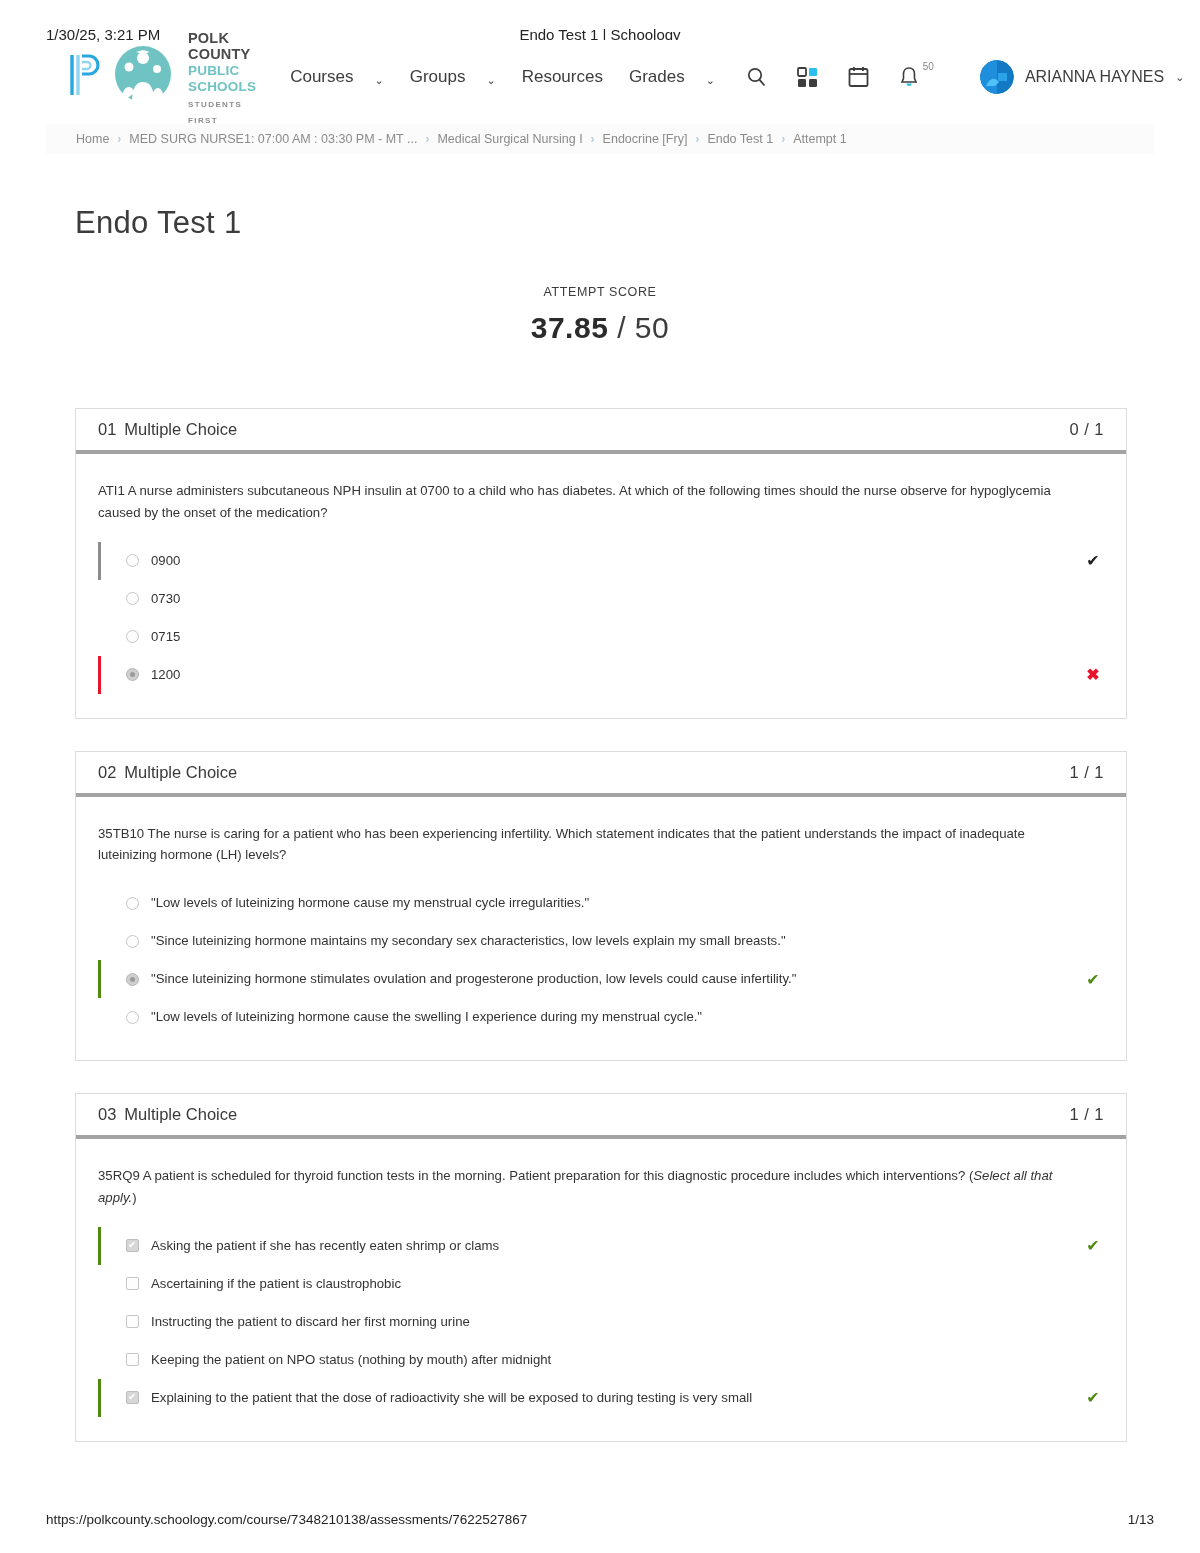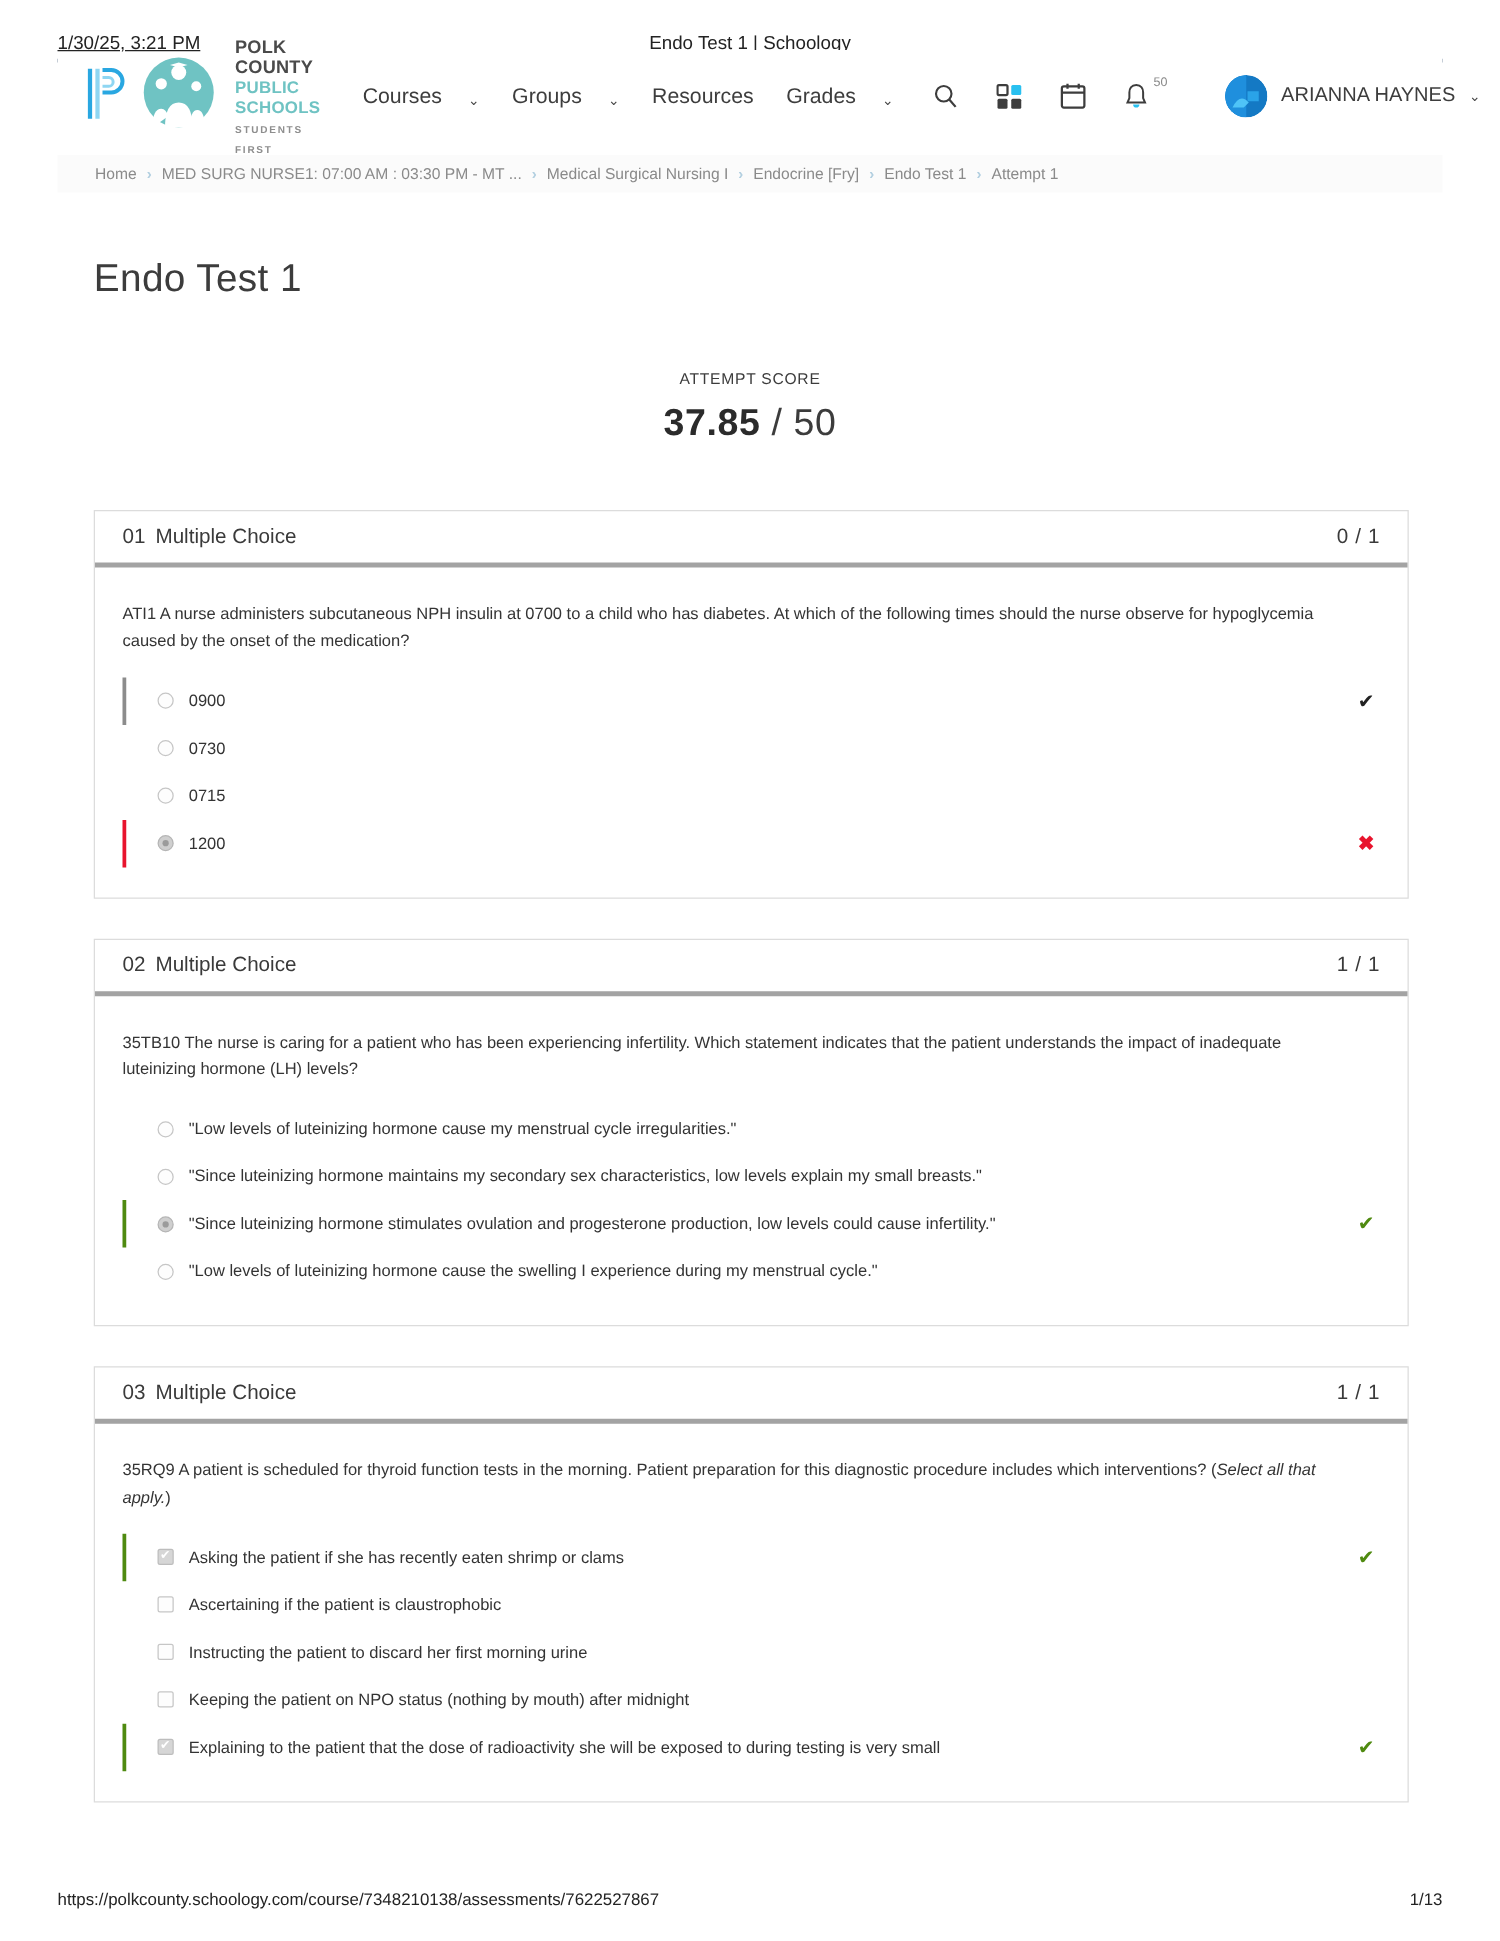--- a/index.html
+++ b/index.html
@@ -13,21 +13,21 @@
   }
   .page { position: relative; width: 1200px; height: 1553px; }
 
   
   .print-header {
     position: absolute; top: 26px; left: 46px; right: 46px;
     display: flex; justify-content: space-between; align-items: baseline;
     font-size: 15px; color: #232323;
   }
   .print-header .ph-center { position: absolute; left: 0; right: 0; text-align: center; }
-  .print-header .ph-left { position: relative; z-index: 2; text-decoration: underline; }
+  .print-header .ph-left { position: relative; z-index: 2; }
 
   .top-rule {
     position: absolute; top: 47px; left: 46px; right: 46px;
     height: 3px; background: #17365d;
   }
 
   
   .navbar {
     position: absolute; top: 40px; left: 46px; right: 46px; height: 74px;
     background: #ffffff;
@@ -68,21 +68,21 @@
   }
   .crumb { font-size: 12.5px; color: #8a8a8a; white-space: nowrap; }
   .crumb-sep { font-size: 12px; color: #b2cfe0; margin: 0 8px; font-weight: bold; }
 
   
   .page-title {
     position: absolute; top: 205px; left: 75px;
     font-size: 31px; font-weight: normal; color: #3c3c3c; letter-spacing: .3px;
   }
   .score-block { position: absolute; top: 285px; left: 0; width: 1200px; text-align: center; }
-  .score-label { font-size: 12.5px; letter-spacing: .6px; color: #3c3c3c; margin-top: 11px; }
+  .score-label { font-size: 12.5px; letter-spacing: .6px; color: #3c3c3c; }
   .score-value { margin-top: 12px; font-size: 30px; color: #2b2b2b; letter-spacing: .5px; }
   .score-value .num { font-weight: bold; }
   .score-value .den { font-weight: normal; color: #3c3c3c; }
 
   
   .cards { position: absolute; top: 408px; left: 75px; width: 1052px; }
   .card {
     border: 1px solid #dcdcdc;
     background: #ffffff;
     margin-bottom: 32px;

